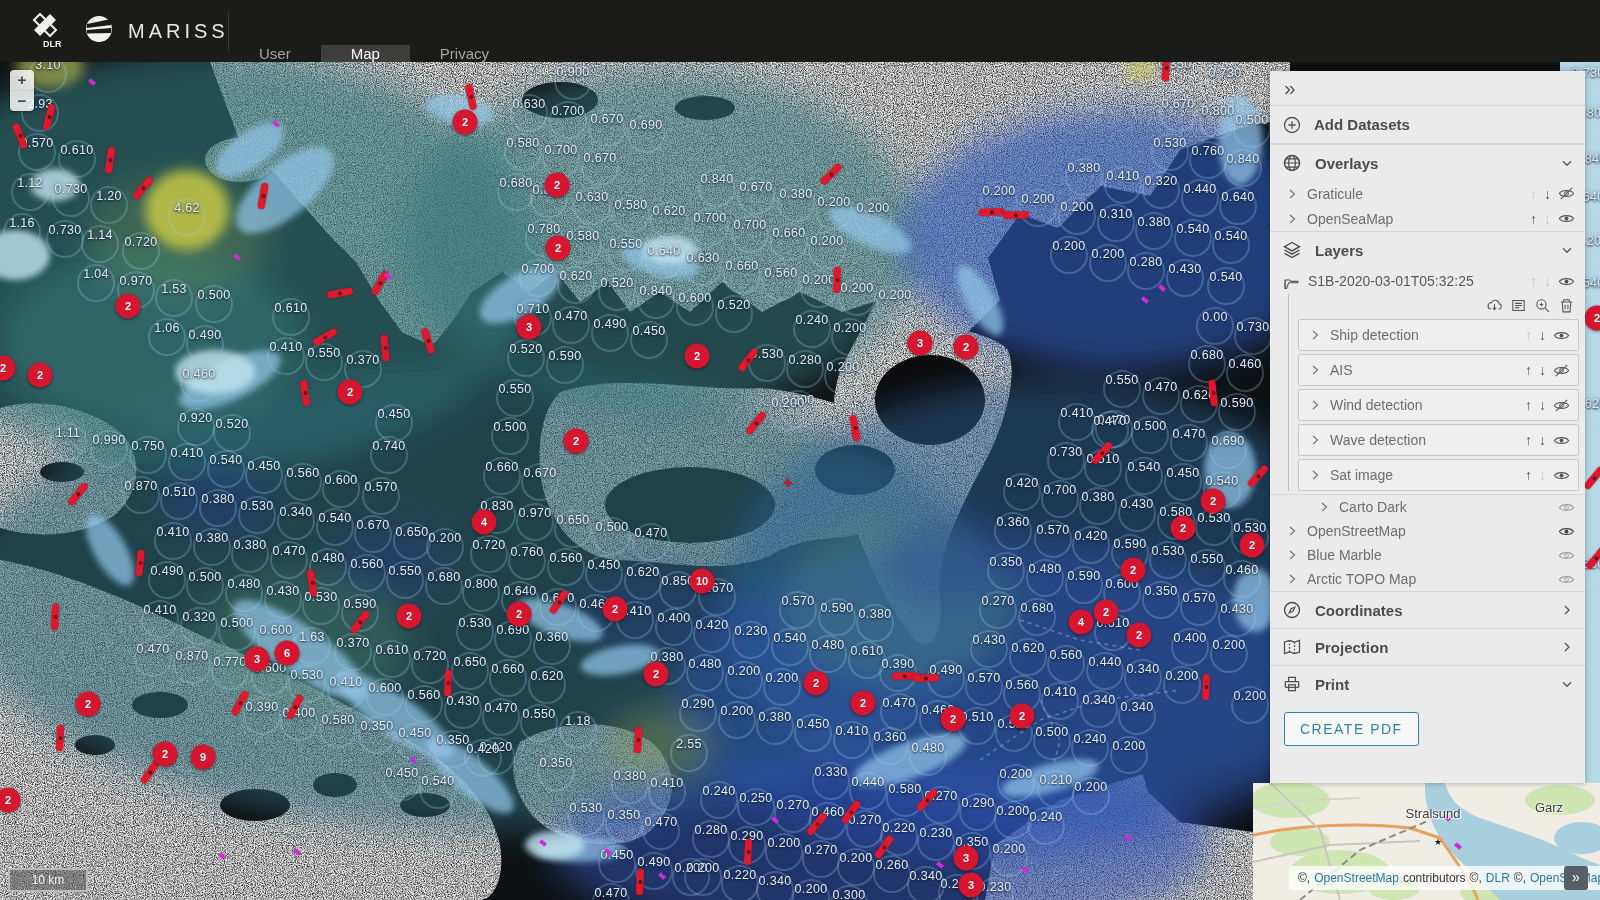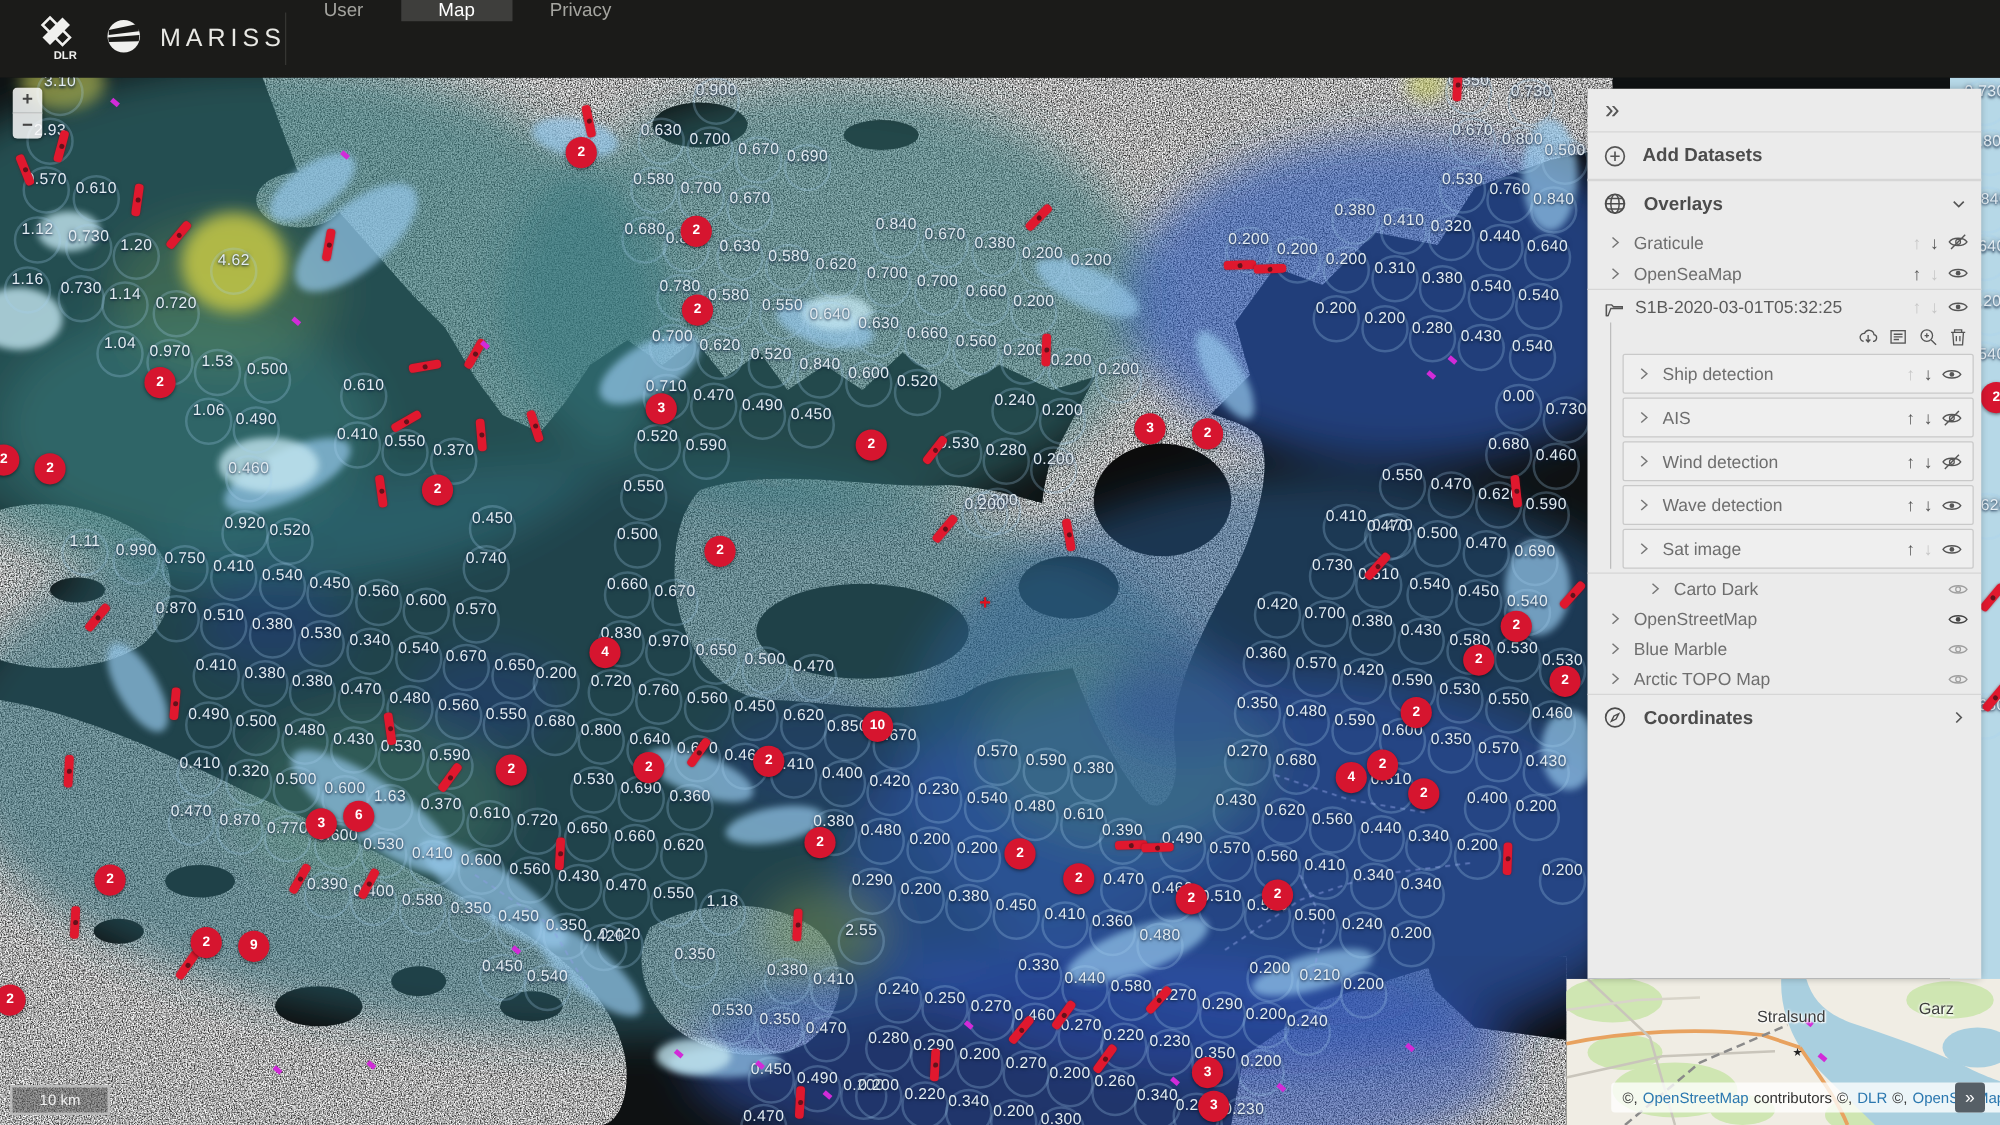--- a/index.html
+++ b/index.html
@@ -1095,20 +1095,35 @@
                   <path d="M2 12C5.5 6.5 18.5 6.5 22 12C18.5 17.5 5.5 17.5 2 12Z" fill="none" stroke="#555" stroke-width="1.6"></path>
                   <circle cx="12" cy="12" r="2.7" fill="#555"></circle>
                 </svg>
               </span>
             </span>
           </div>
         </div>
     </div>
 
     <div class="sec" id="sec-layers">
+      <div class="sec-hdr">
+        <span class="hicon">
+          <svg class="ic" width="20" height="20" viewBox="0 0 24 24" fill="none" stroke="#4c4c4c" stroke-width="1.7">
+              <path d="M12 3 21 8 12 13 3 8 Z"></path>
+              <path d="M3 12 12 17 21 12"></path>
+              <path d="M3 16 12 21 21 16"></path>
+            </svg>
+        </span>
+        <span class="htxt">Layers</span>
+        <span class="hchev">
+          <svg class="ic" width="16" height="16" viewBox="0 0 24 24">
+              <polyline points="6,9.5 12,15.5 18,9.5" fill="none" stroke="#555" stroke-width="2"></polyline>
+            </svg>
+        </span>
+      </div>
       <div id="dataset-row">
           <span class="ichev" style="width:17px;margin-right:8px;">
             <svg class="ic" width="17" height="17" viewBox="0 0 24 24" fill="none" stroke="#555" stroke-width="1.5">
               <path d="M3 7H9L11 9H21V11H8L5 19H3Z"></path>
               <path d="M3 7V19H5"></path>
             </svg>
           </span>
           <span class="ilabel" style="color:#5a5a5a;">S1B-2020-03-01T05:32:25</span>
           <span class="ictl">
             <span class="arr off">↑</span>
@@ -1324,21 +1339,55 @@
         </span>
         <span class="htxt">Coordinates</span>
         <span class="hchev">
           <svg class="ic" width="16" height="16" viewBox="0 0 24 24">
               <polyline points="9,6 15,12 9,18" fill="none" stroke="#555" stroke-width="2"></polyline>
             </svg>
         </span>
       </div>
     </div>
 
-
+    <div class="sec" id="sec-projection">
+      <div class="sec-hdr">
+        <span class="hicon">
+          <svg class="ic" width="20" height="20" viewBox="0 0 24 24" fill="none" stroke="#4c4c4c" stroke-width="1.5">
+              <path d="M3 6 9 4 15 6 21 4 V18 L15 20 9 18 3 20 Z"></path>
+              <path d="M9 4V18M15 6V20" stroke-dasharray="2 2"></path>
+            </svg>
+        </span>
+        <span class="htxt">Projection</span>
+        <span class="hchev">
+          <svg class="ic" width="16" height="16" viewBox="0 0 24 24">
+              <polyline points="9,6 15,12 9,18" fill="none" stroke="#555" stroke-width="2"></polyline>
+            </svg>
+        </span>
+      </div>
+    </div>
+
+    <div class="sec" id="sec-print">
+      <div class="sec-hdr">
+        <span class="hicon">
+          <svg class="ic" width="20" height="20" viewBox="0 0 24 24" fill="none" stroke="#4c4c4c" stroke-width="1.5">
+              <rect x="4" y="9" width="16" height="7" rx="1"></rect>
+              <path d="M8 9V4H16V9"></path>
+              <rect x="8" y="13" width="8" height="7"></rect>
+            </svg>
+        </span>
+        <span class="htxt">Print</span>
+        <span class="hchev">
+          <svg class="ic" width="16" height="16" viewBox="0 0 24 24">
+              <polyline points="6,9.5 12,15.5 18,9.5" fill="none" stroke="#555" stroke-width="2"></polyline>
+            </svg>
+        </span>
+      </div>
+      <div id="pdf-btn">CREATE PDF</div>
+    </div>
   </div>
 
   <div id="navbar">
     <div id="logo-zone">
       <span>
         <svg width="46" height="42" viewBox="0 0 46 42">
           <g fill="#f0f0ee">
             <polygon points="6,22 22,6 28,12 12,28"></polygon>
             <polygon points="12,6 28,22 22,28 6,12" fill="none" stroke="#f0f0ee" stroke-width="2"></polygon>
           </g>
@@ -1348,20 +1397,20 @@
       <span style="margin-left:10px;">
         <svg width="30" height="30" viewBox="0 0 30 30">
           <circle cx="15" cy="15" r="13" fill="#f0f0ee"></circle>
           <path d="M3 10 L27 5 L27 11 L3 14 Z" fill="#1b1b19"></path>
           <path d="M2.5 16 L27.5 14 L27 19 L3 19.5 Z" fill="#1b1b19"></path>
         </svg>
       </span>
       <span id="brand">MARISS</span>
     </div>
     <div class="nav-sep"></div>
-    <div id="nav-items" style="display:flex;align-items:flex-start;">
+    <div id="nav-items" style="display:flex;align-items:flex-end;">
         <div class="nav-item">User</div>
         <div class="nav-item active">Map</div>
         <div class="nav-item">Privacy</div>
       </div>
   </div>
 
 </div>
 
 </body></html>

